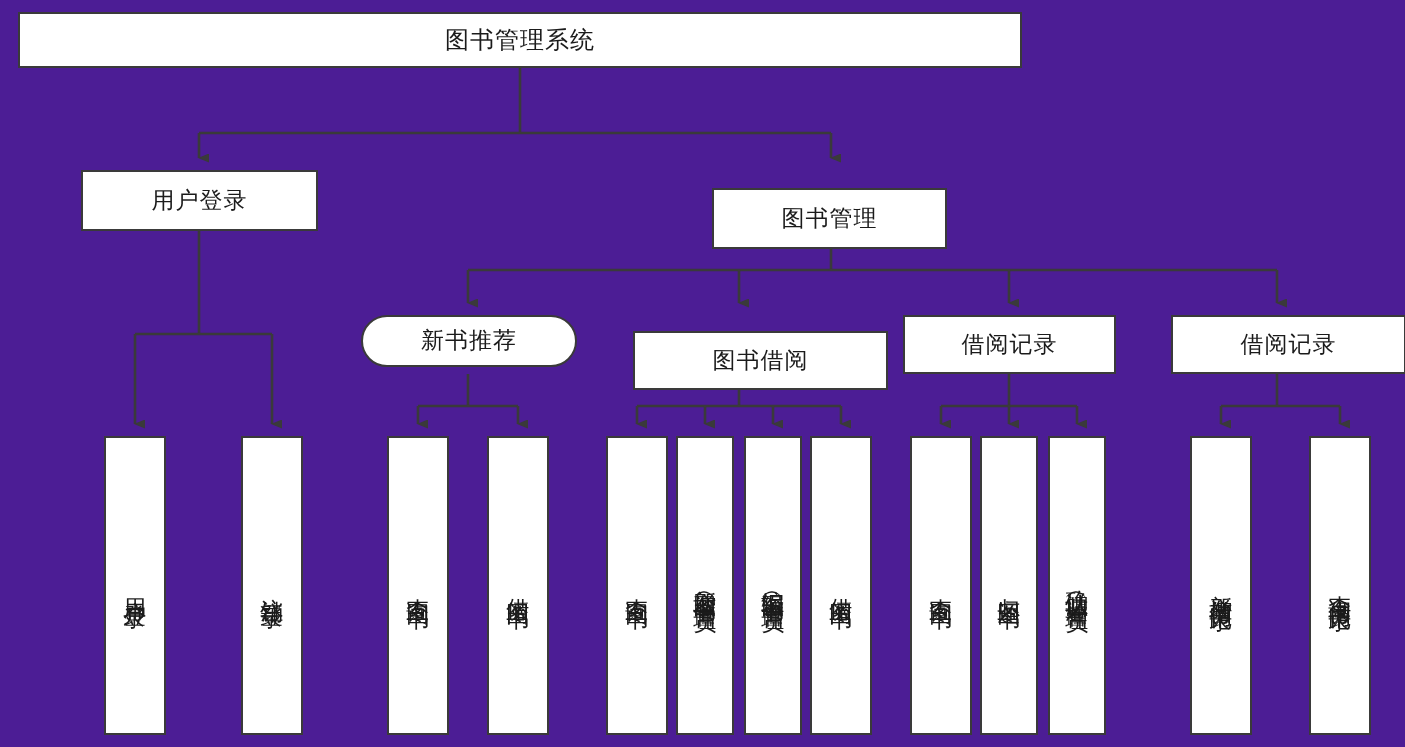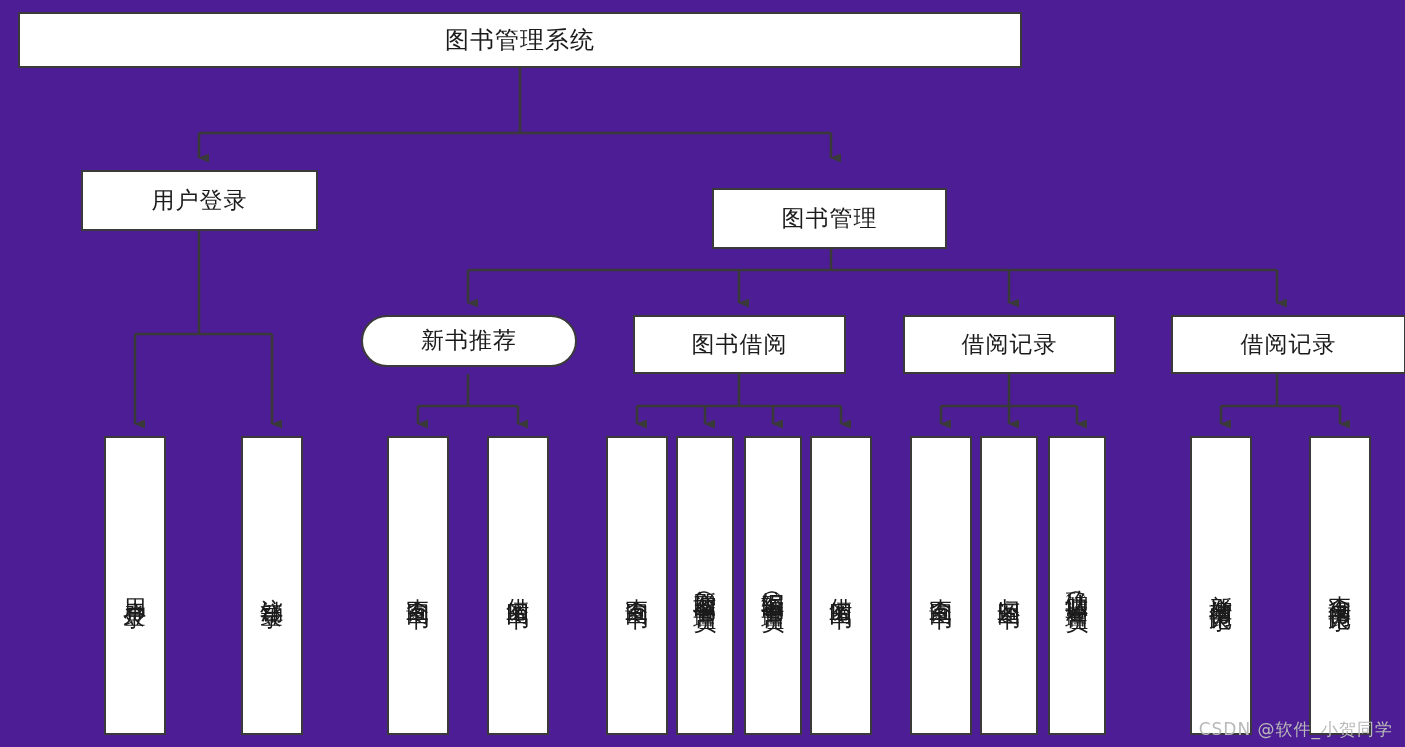--- a/index.html
+++ b/index.html
@@ -135,21 +135,21 @@
   </div>
 
   <div class="node node-h" style="left:712px; top:170px; width:235px; height:61px;margin-top:18px;">
     <span>图书管理</span>
   </div>
 
   <div class="node node-h" style="left:361px; top:315px; width:216px; height:52px;border-radius:26px;">
     <span>新书推荐</span>
   </div>
 
-  <div class="node node-h" style="left:633px; top:315px; width:213px; height:59px;">
+  <div class="node node-h" style="left:633px; top:331px; width:255px; height:59px;">
     <span>图书借阅</span>
   </div>
 
   <div class="node node-h" style="left:903px; top:315px; width:213px; height:59px;">
     <span>借阅记录</span>
   </div>
 
   <div class="node node-h" style="left:1171px; top:315px; width:235px; height:59px;">
     <span>借阅记录</span>
   </div>
@@ -199,15 +199,14 @@
   </div>
 
   <div class="node node-v" style="left:1190px; top:436px; width:62px; height:299px;">
     <span class="vtext">新增借阅记录</span>
   </div>
 
   <div class="node node-v" style="left:1309px; top:436px; width:62px; height:299px;">
     <span class="vtext">查询借阅记录</span>
   </div>
 
-  <div class="watermark">CSDN @软件_小贺同学</div>
 
 </div>
 
 </body></html>

